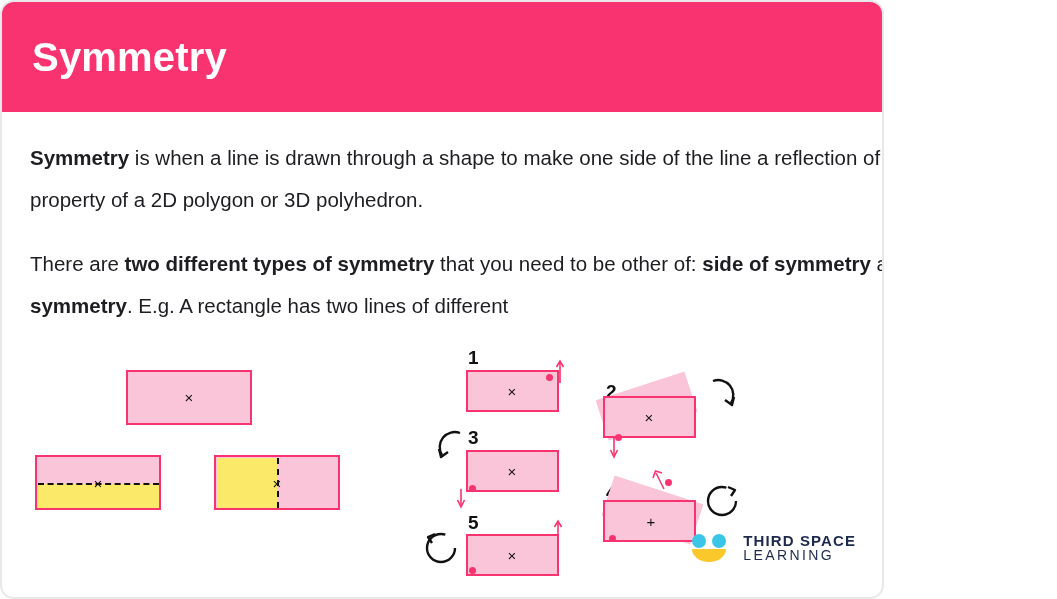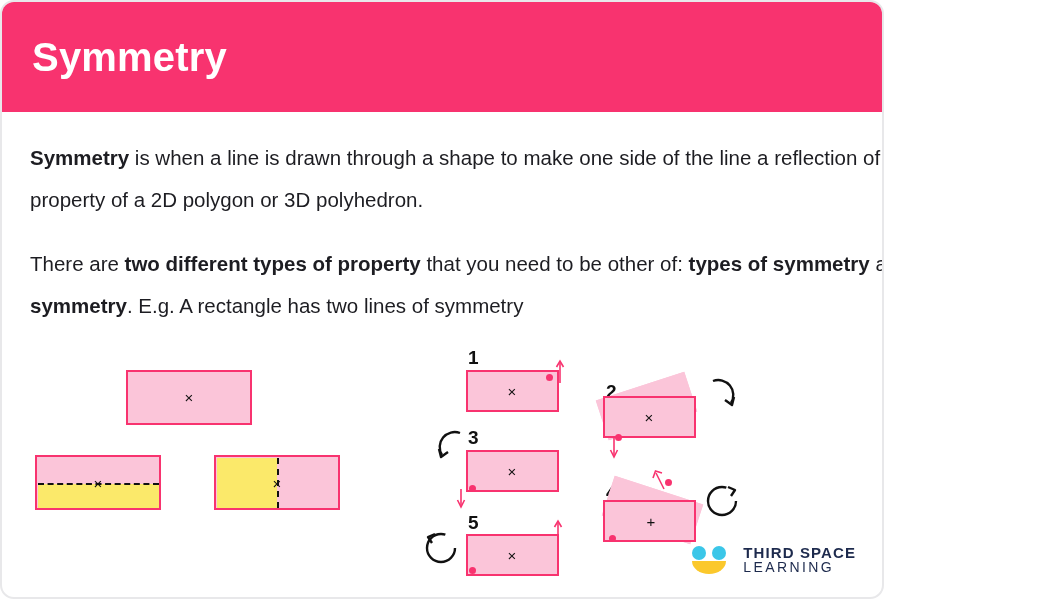--- a/index.html
+++ b/index.html
@@ -110,21 +110,21 @@
     left: 760px;
     top: 405px;
     width: 280px;
     font-size: 20.5px;
     color: #1d1d22;
     line-height: 32px;
   }
   .logo {
     position: absolute;
     right: 26px;
-    bottom: 22px;
+    bottom: 34px;
     display: flex;
     align-items: flex-end;
   }
   .logo-text {
     margin-left: 9px;
     line-height: 1.05;
   }
   .logo-text .l1 {
     font-size: 15px;
     font-weight: bold;
@@ -145,21 +145,21 @@
 
   <div class="header">
     <div class="header-title">Symmetry</div>
   </div>
 
   <div class="body-text">
     <p>
       <b>Symmetry</b><span> is when a line is drawn through a shape to make one side of the line a reflection of the other. It is a property of a 2D polygon or 3D polyhedron.</span>
     </p>
     <p>
-      <span>There are </span><b>two different types of property</b><span> that you need to be other of: </span><b>types of symmetry</b><span> and </span><b>rotational symmetry</b><span>. E.g. A rectangle has two lines of symmetry</span>
+      <span>There are </span><b>two different types of symmetry</b><span> that you need to be other of: </span><b>side of symmetry</b><span> and </span><b>rotational symmetry</b><span>. E.g. A rectangle has two lines of different</span>
     </p>
   </div>
 
   <div class="figures">
 
     <div class="rect" style="left:124px; top:33px; width:126px; height:55px;"></div>
     <div class="xmark" style="left:187px; top:60px;">×</div>
 
     <div class="rect" style="left:33px; top:118px; width:126px; height:55px;"></div>
     <div class="half-yellow" style="left:35.5px; top:147px; width:121px; height:23.5px;"></div>

